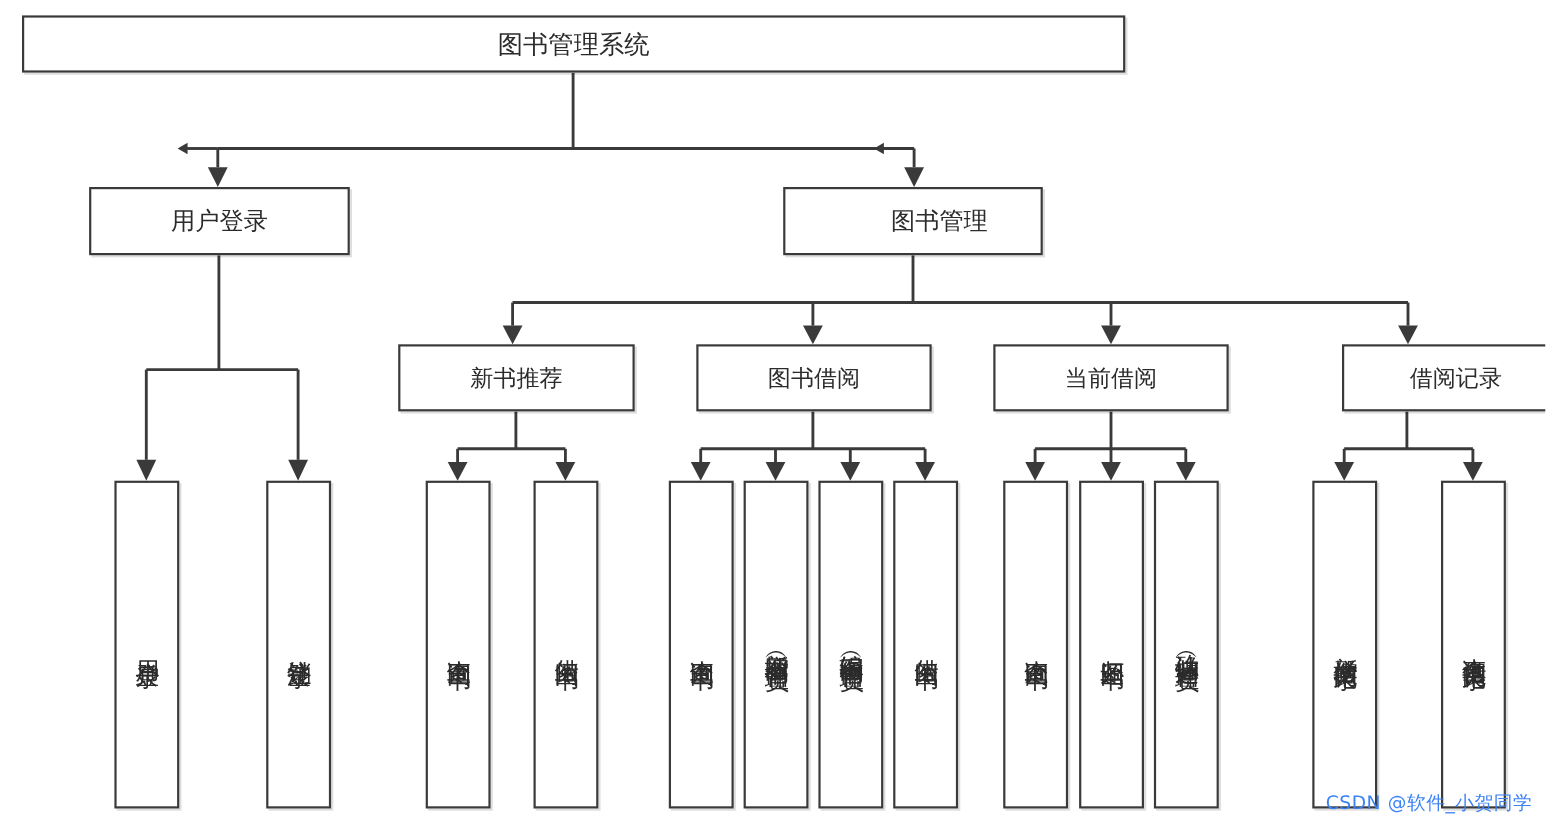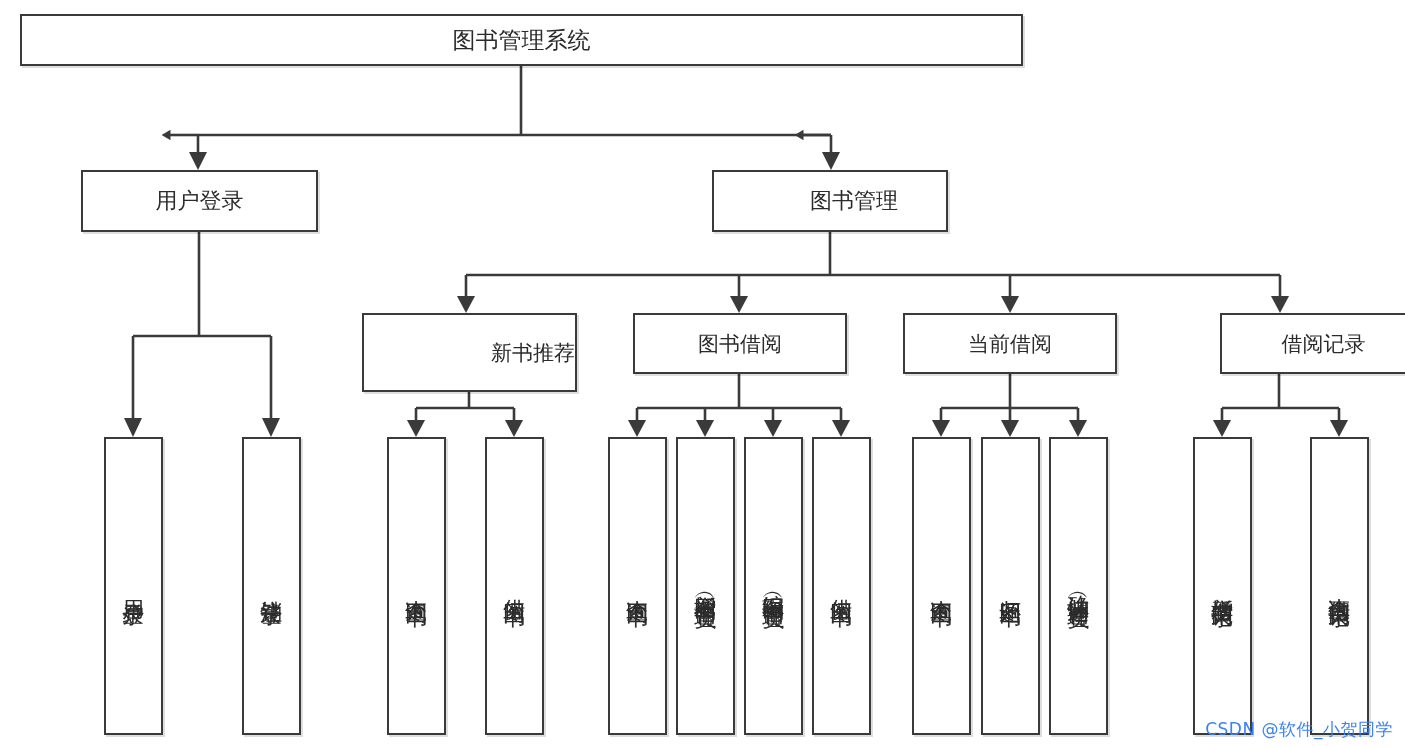--- a/index.html
+++ b/index.html
@@ -160,21 +160,21 @@
     <span class="htext">图书管理系统</span>
   </div>
 
   <div class="node lvl1" style="left:81px; top:170px; width:237px; height:62px;">
     <span class="htext">用户登录</span>
   </div>
   <div class="node lvl1" style="left:712px; top:170px; width:236px; height:62px;padding-left:48px;">
     <span class="htext">图书管理</span>
   </div>
 
-  <div class="node lvl2" style="left:362px; top:313px; width:215px; height:79px;justify-content:flex-end;">
+  <div class="node lvl2" style="left:362px; top:313px; width:215px; height:61px;">
     <span class="htext">新书推荐</span>
   </div>
   <div class="node lvl2" style="left:903px; top:313px; width:214px; height:61px;">
     <span class="htext">当前借阅</span>
   </div>
   <div class="node lvl2" style="left:633px; top:313px; width:214px; height:61px;">
     <span class="htext">图书借阅</span>
   </div>
   <div class="node lvl2" style="left:1220px; top:313px; width:207px; height:61px;">
     <span class="htext">借阅记录</span>

